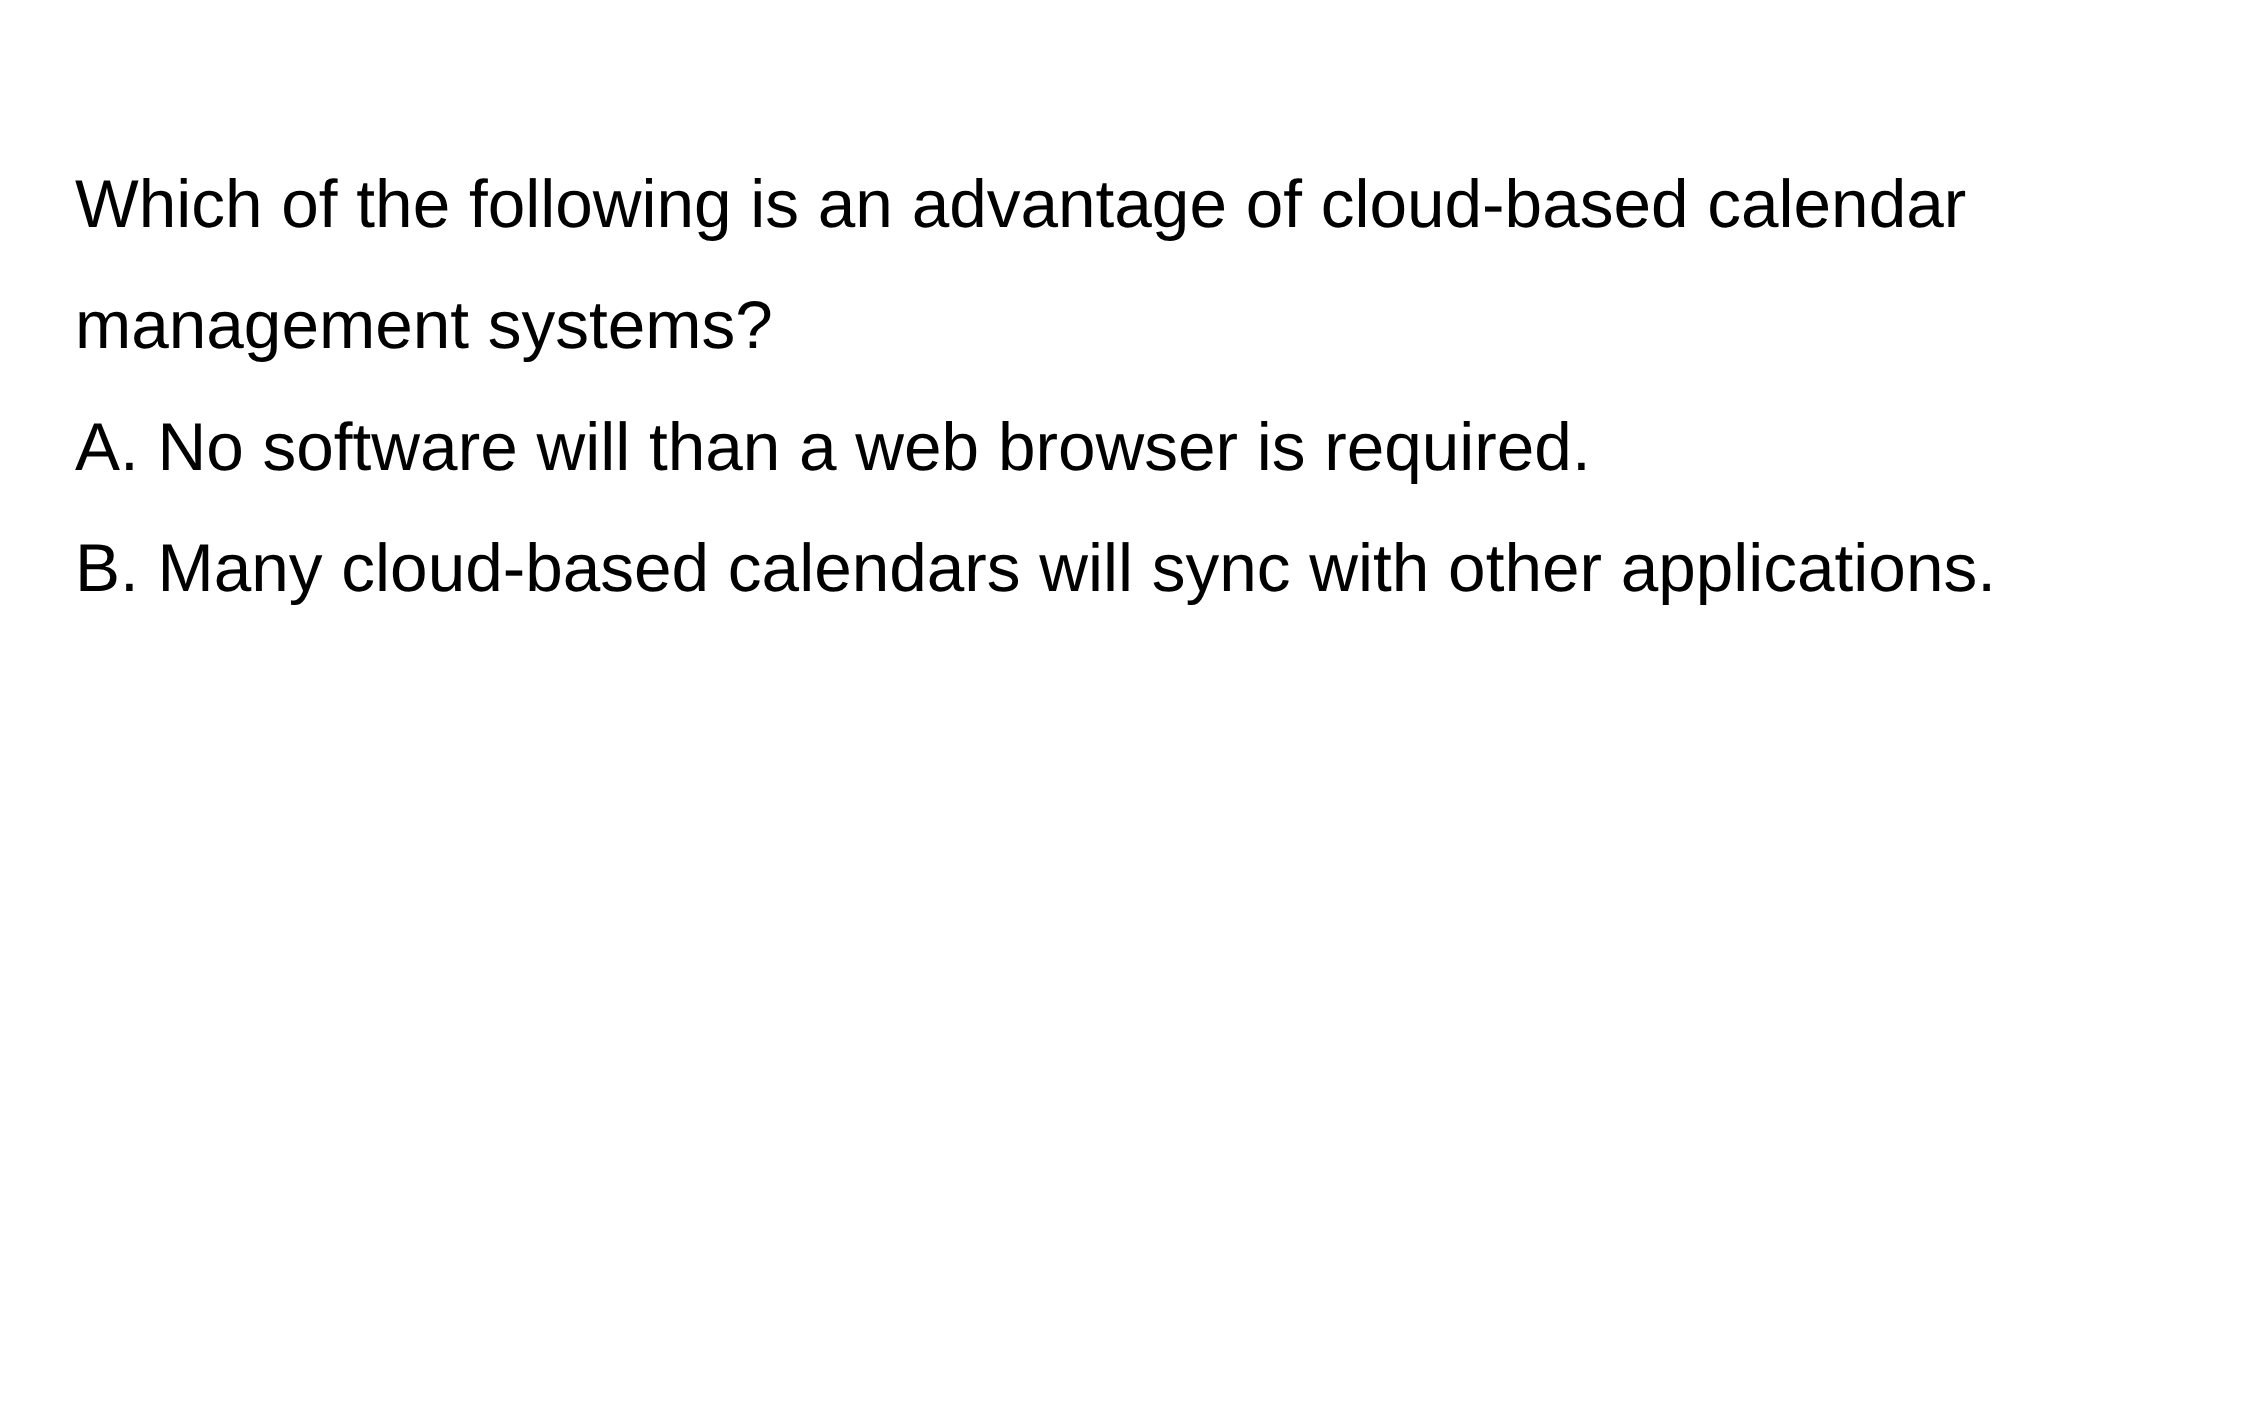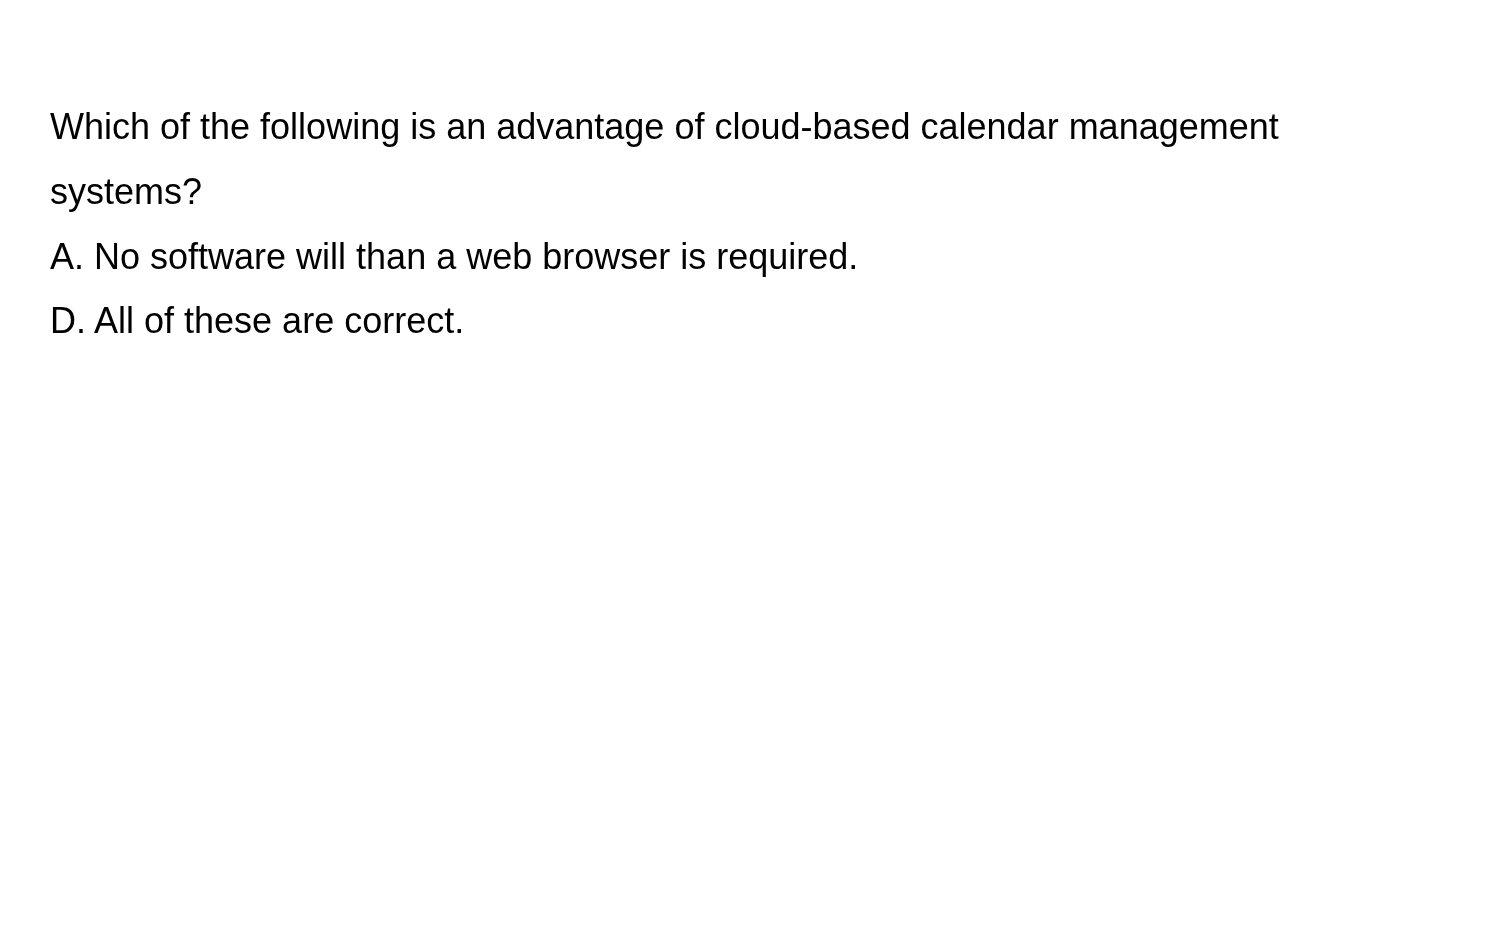--- a/index.html
+++ b/index.html
@@ -8,32 +8,32 @@
     width: 1500px;
     height: 952px;
     background: #ffffff;
     font-family: -apple-system, BlinkMacSystemFont, "Segoe UI", "Helvetica Neue", Arial, sans-serif;
     color: #000000;
     overflow: hidden;
   }
   .page {
     box-sizing: border-box;
     padding: 95px 60px 60px 50px;
-    font-size: 36px;
+    font-size: 45px;
     line-height: 1.8;
     letter-spacing: 0px;
     font-weight: 400;
   }
   .question {
     margin-bottom: 0;
   }
   .option {
     margin-bottom: 0;
   }
 </style>
 </head>
 <body>
 
 <div class="page">
   <div class="question">Which of the following is an advantage of cloud-based calendar management systems?</div>
   <div class="option">A. No software will than a web browser is required.</div>
-  <div class="option">D. All of these are correct.</div>
+  <div class="option">B. Many cloud-based calendars will sync with other applications.</div>
 </div>
 
 </body></html>

